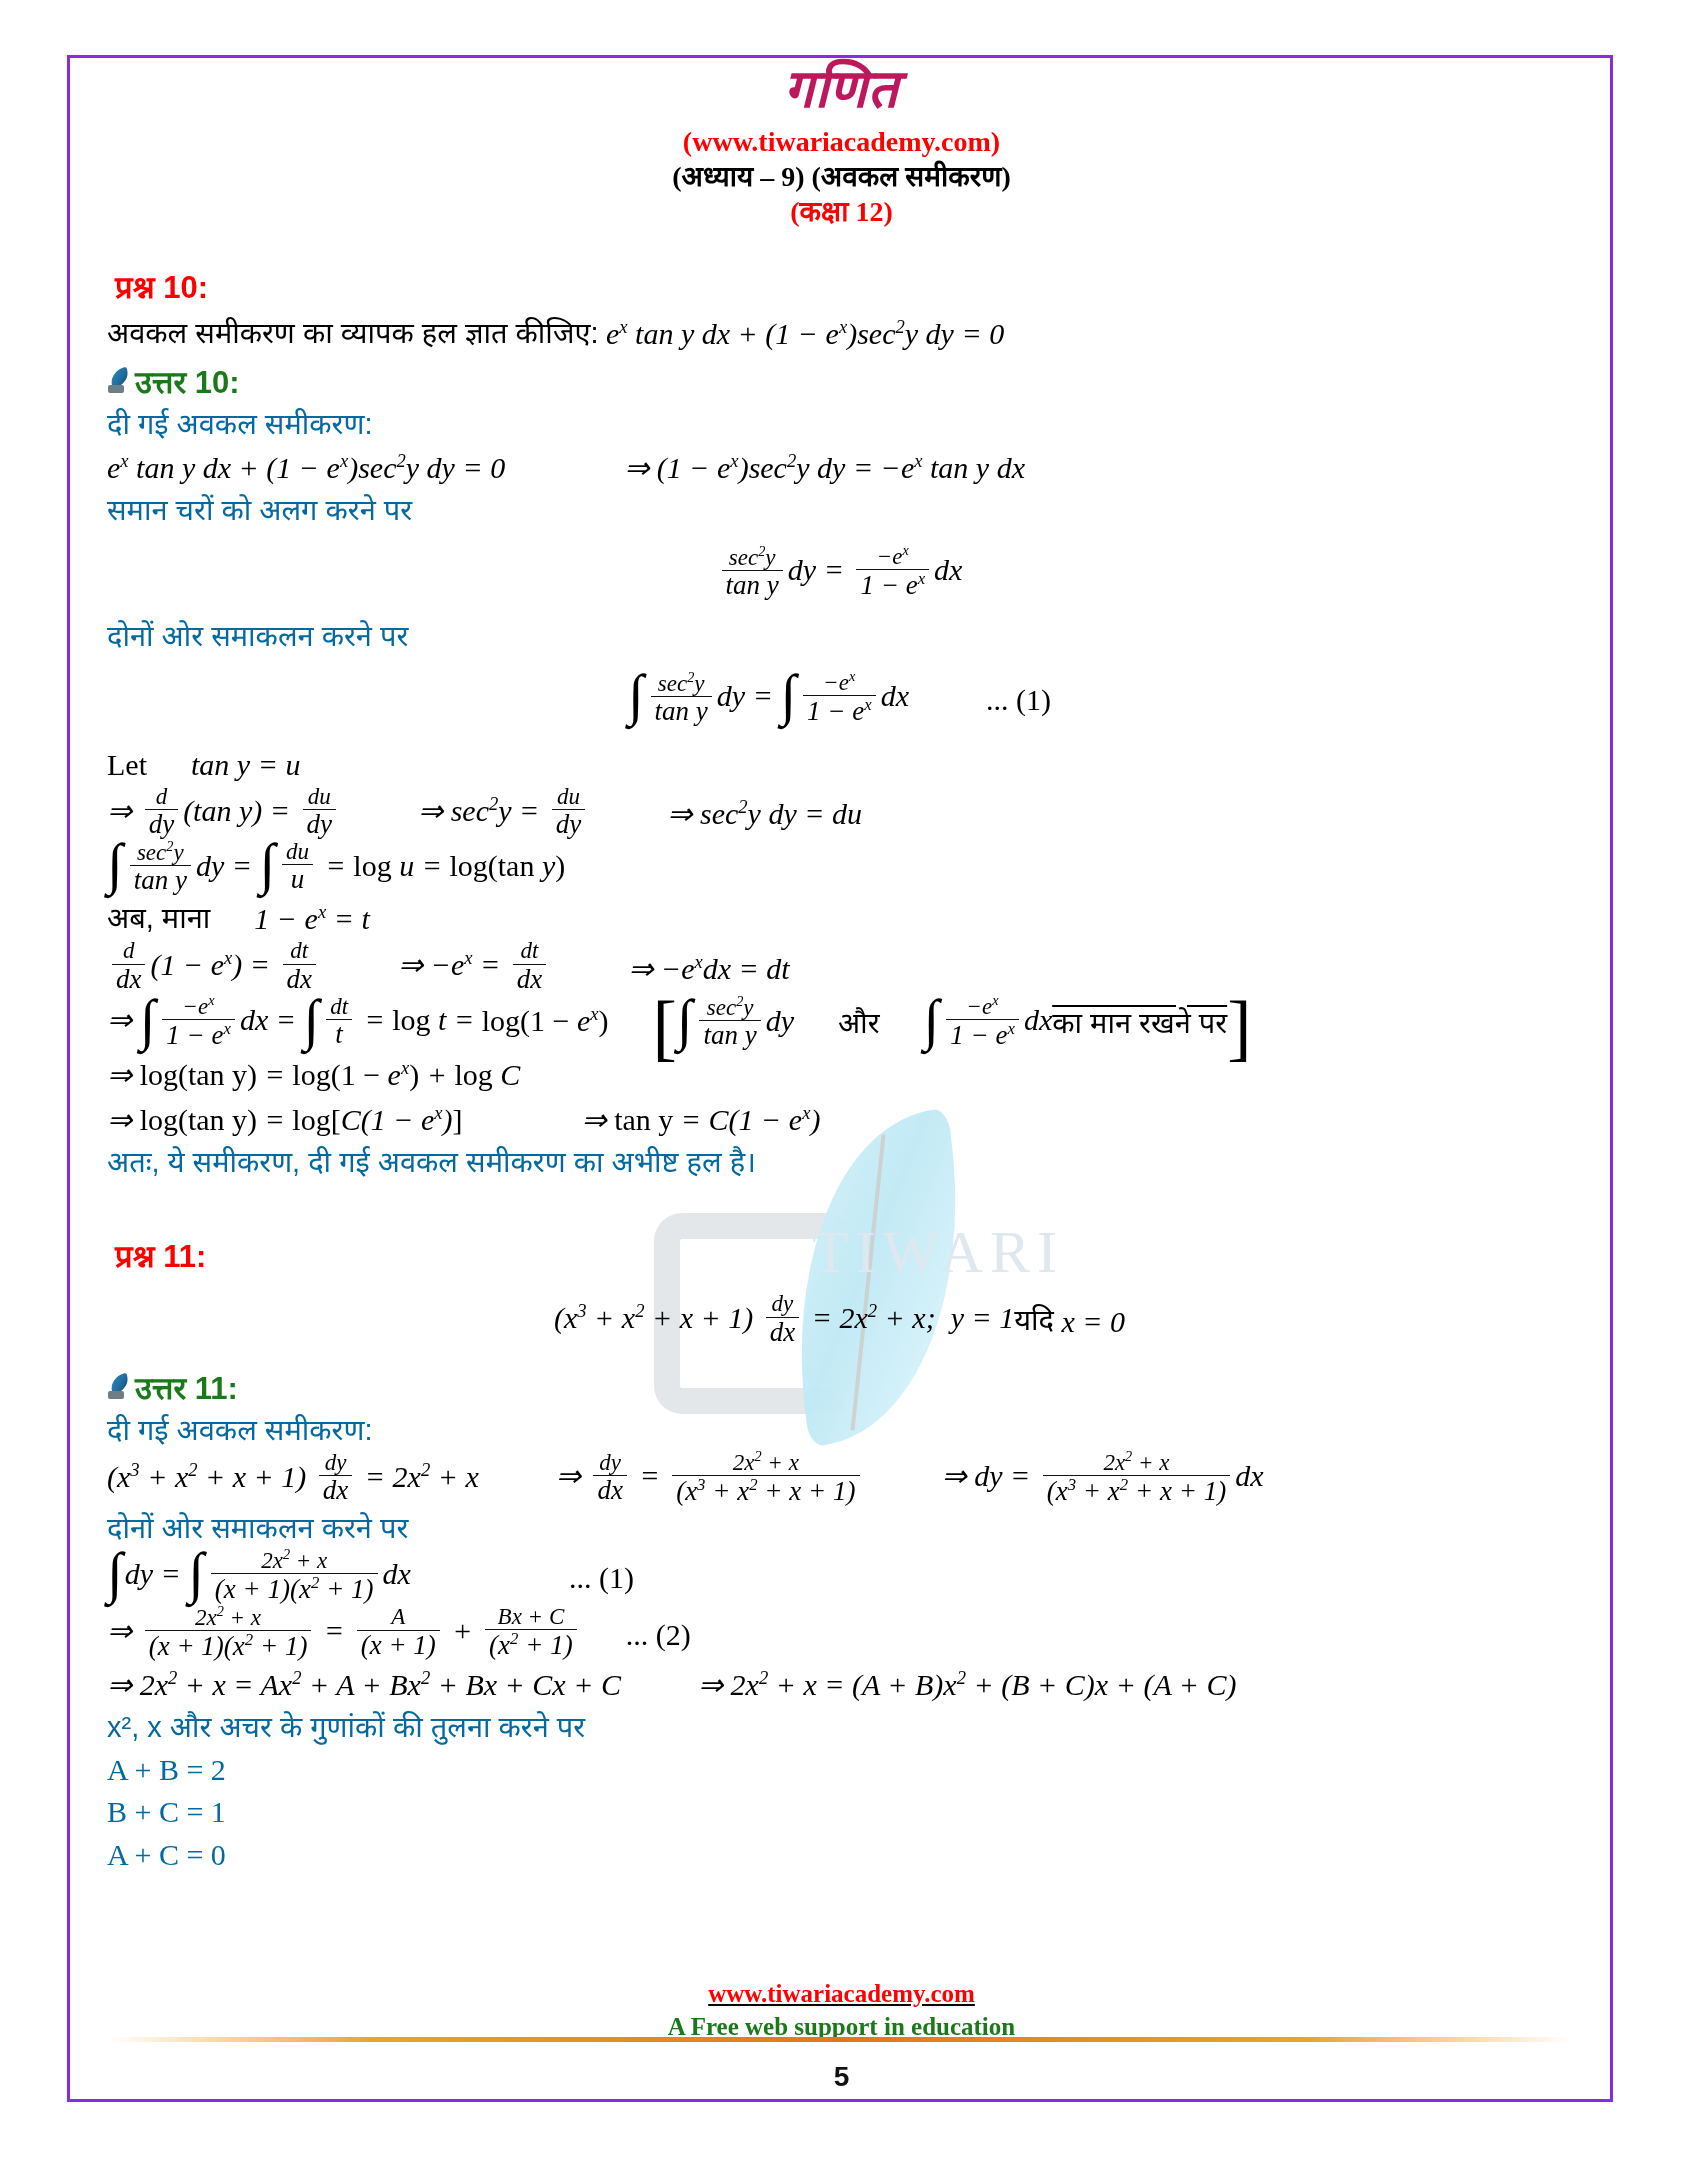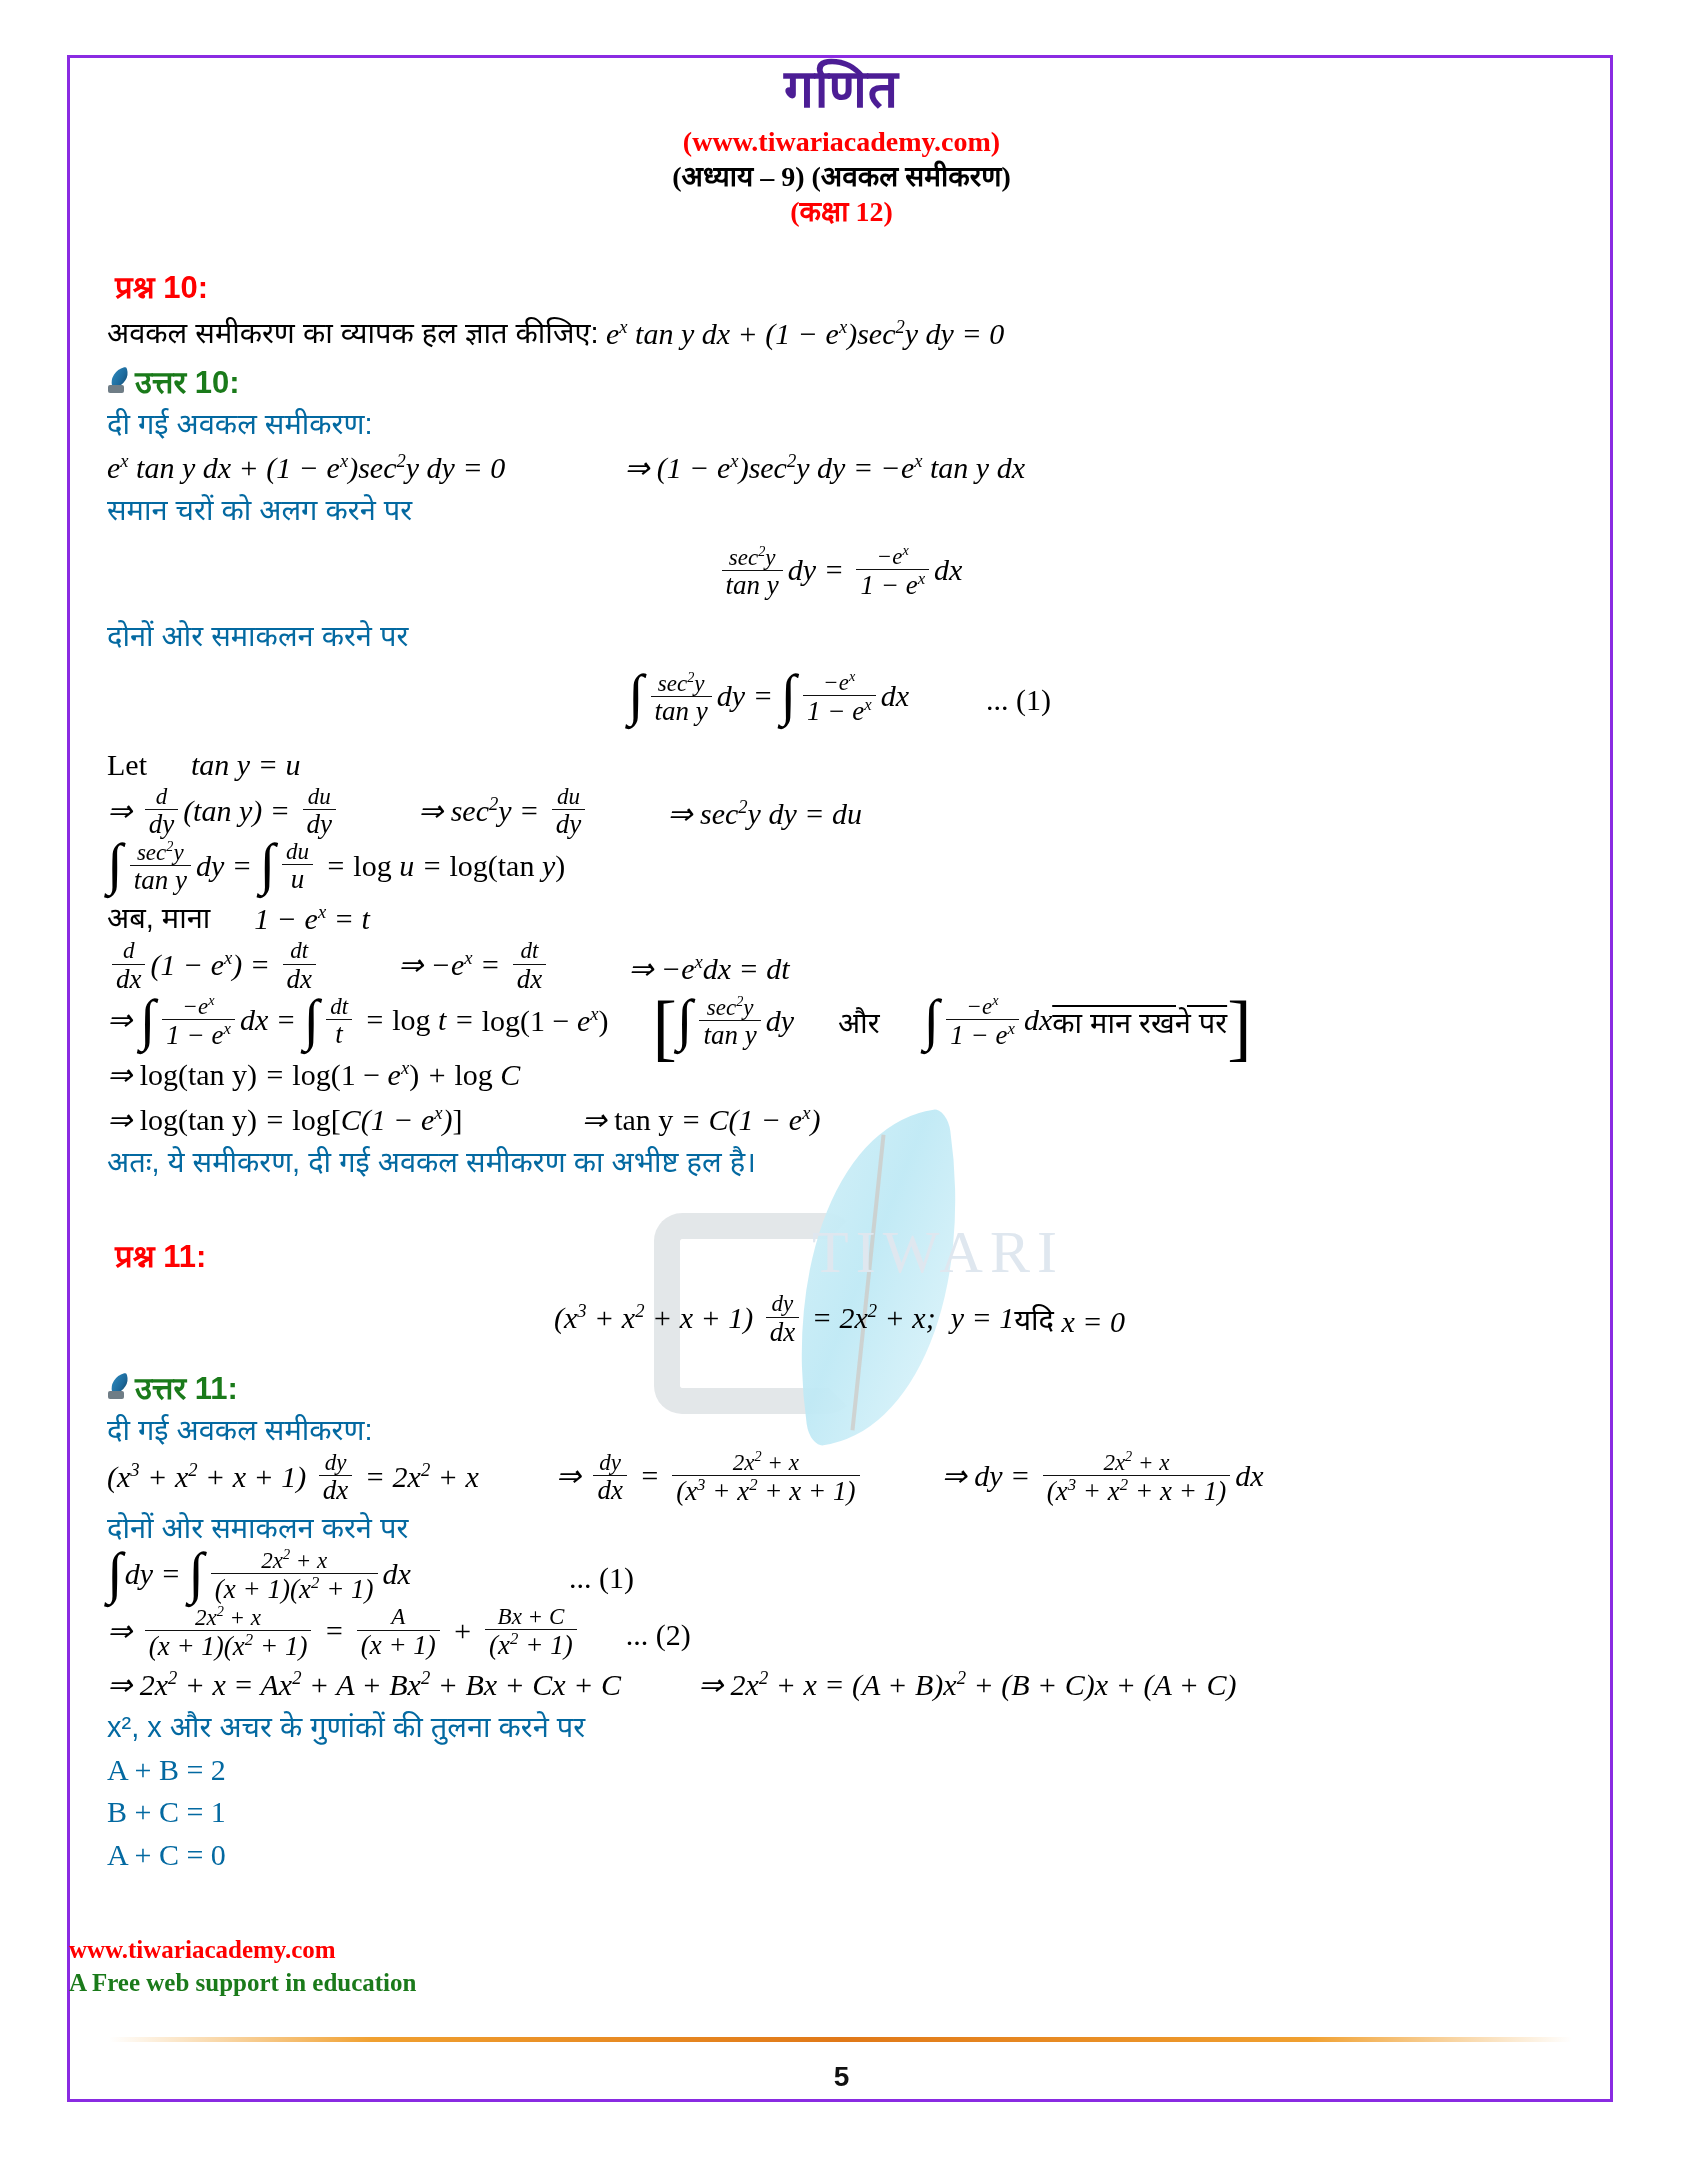--- a/index.html
+++ b/index.html
@@ -94,25 +94,26 @@
   
   .hdr {
     position: absolute;
     left: 69px;
     right: 69px;
     top: 61px;
     text-align: center;
     z-index: 2;
   }
   .hdr-title {
-    color: #4c1d95;
+    color: #be185d;
     font-size: 53px;
     font-weight: bold;
     line-height: 1.08;
     letter-spacing: 1px;
+    font-style: italic;
   }
   .hdr-site {
     color: #ff0000;
     font-size: 28px;
     font-weight: bold;
     line-height: 1.25;
     margin-top: 6px;
   }
   .hdr-chapter {
     color: #000000;
@@ -235,22 +236,24 @@
     position: relative;
     top: 4px;
     font-weight: 300;
   }
   .ovl { text-decoration: overline; }
   
   .footer {
     position: absolute;
     left: 69px;
     right: 69px;
-    top: 1934px;
+    top: 1978px;
+    text-align: center;
     z-index: 2;
+    text-decoration: underline;
   }
   .f-site {
     color: #ff0000;
     font-size: 25px;
     font-weight: bold;
     font-family: "Liberation Serif", serif;
     line-height: 1.3;
   }
   .f-tag {
     color: #1a7a1a;

